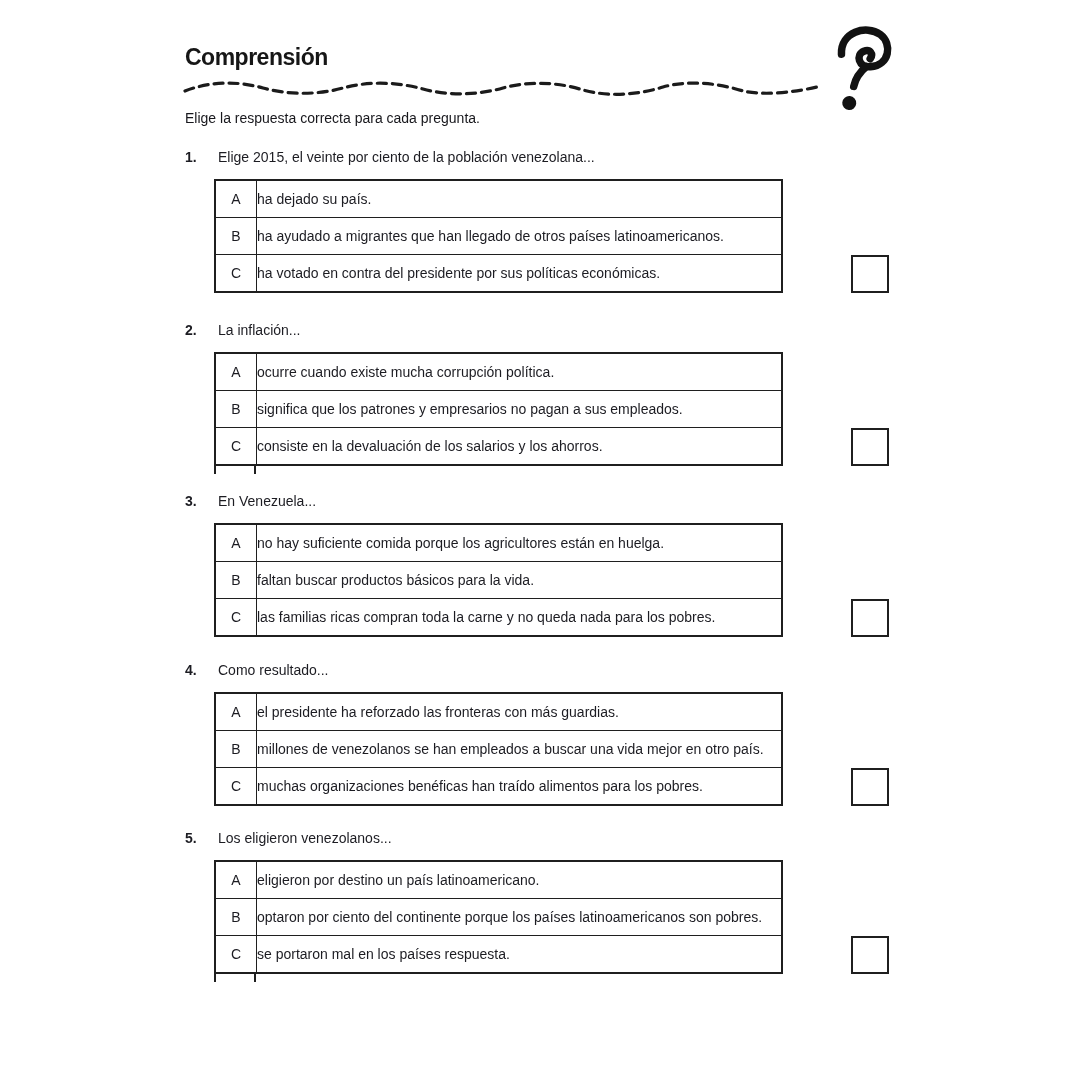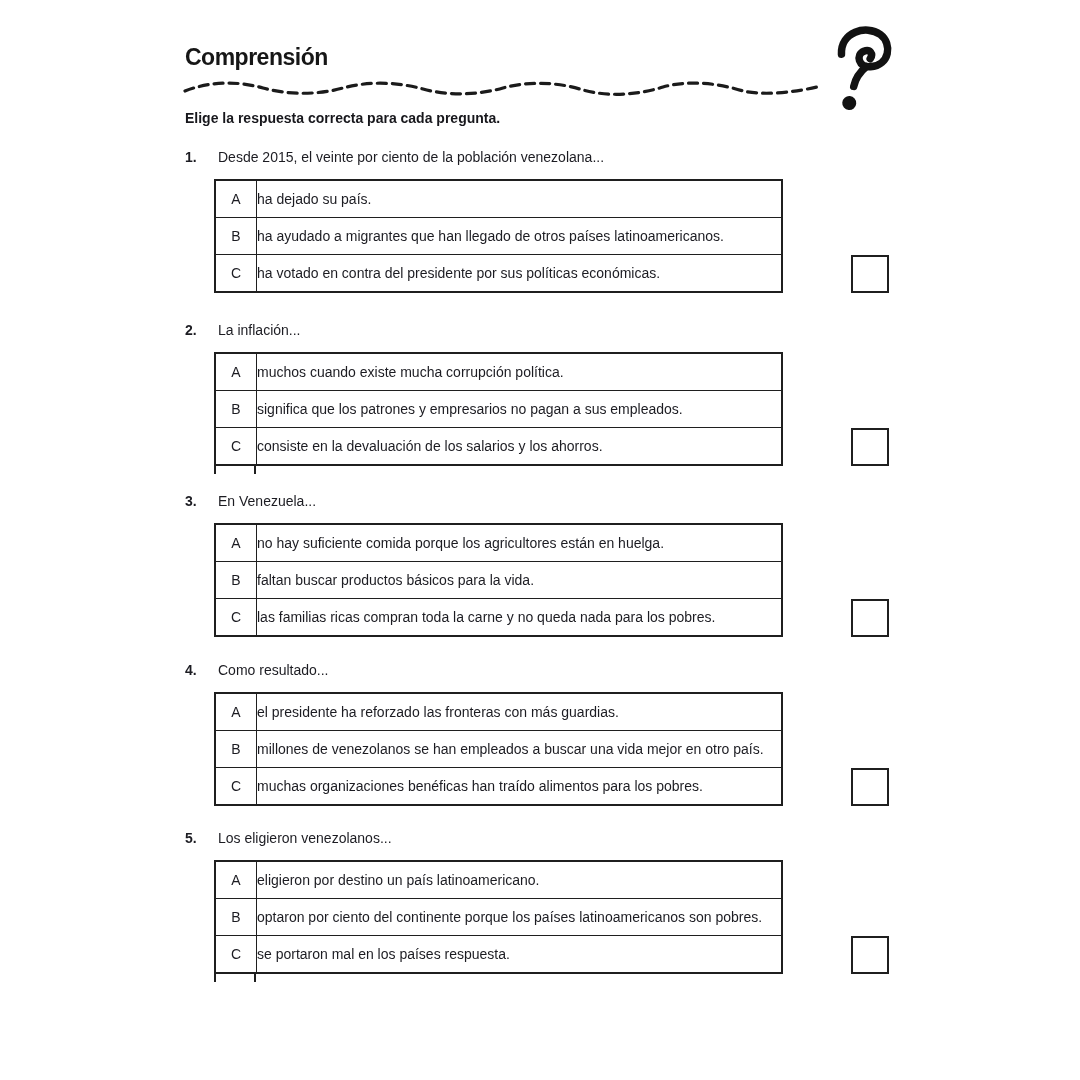--- a/index.html
+++ b/index.html
@@ -31,21 +31,21 @@
     position: absolute;
     left: 824px;
     top: 20px;
   }
   .instruction {
     position: absolute;
     left: 185px;
     top: 110px;
     margin: 0;
     font-size: 14px;
-    font-weight: bold;
+    font-weight: normal;
     color: #17171c;
   }
   .question {
     position: absolute;
     left: 185px;
     width: 720px;
   }
   .q-header {
     display: flex;
     font-size: 14px;
@@ -127,21 +127,21 @@
       <circle cx="28" cy="84" r="7" fill="#121212"></circle>
     </g>
   </svg>
 
   <p class="instruction">Elige la respuesta correcta para cada pregunta.</p>
 
   <div id="questions">
   <section class="question" style="top: 149px;">
     <div class="q-header">
       <span class="q-number">1.</span>
-      <span class="q-prompt">Desde 2015, el veinte por ciento de la población venezolana...</span>
+      <span class="q-prompt">Elige 2015, el veinte por ciento de la población venezolana...</span>
     </div>
     <div class="q-row">
       <div class="table-wrap">
         <table class="opt-table">
           <tbody>
   <tr>
     <td class="opt-letter">A</td>
     <td class="opt-text">ha dejado su país.</td>
   </tr>
 
@@ -166,21 +166,21 @@
     <div class="q-header">
       <span class="q-number">2.</span>
       <span class="q-prompt">La inflación...</span>
     </div>
     <div class="q-row">
       <div class="table-wrap">
         <table class="opt-table">
           <tbody>
   <tr>
     <td class="opt-letter">A</td>
-    <td class="opt-text">muchos cuando existe mucha corrupción política.</td>
+    <td class="opt-text">ocurre cuando existe mucha corrupción política.</td>
   </tr>
 
   <tr>
     <td class="opt-letter">B</td>
     <td class="opt-text">significa que los patrones y empresarios no pagan a sus empleados.</td>
   </tr>
 
   <tr>
     <td class="opt-letter">C</td>
     <td class="opt-text">consiste en la devaluación de los salarios y los ahorros.</td>

